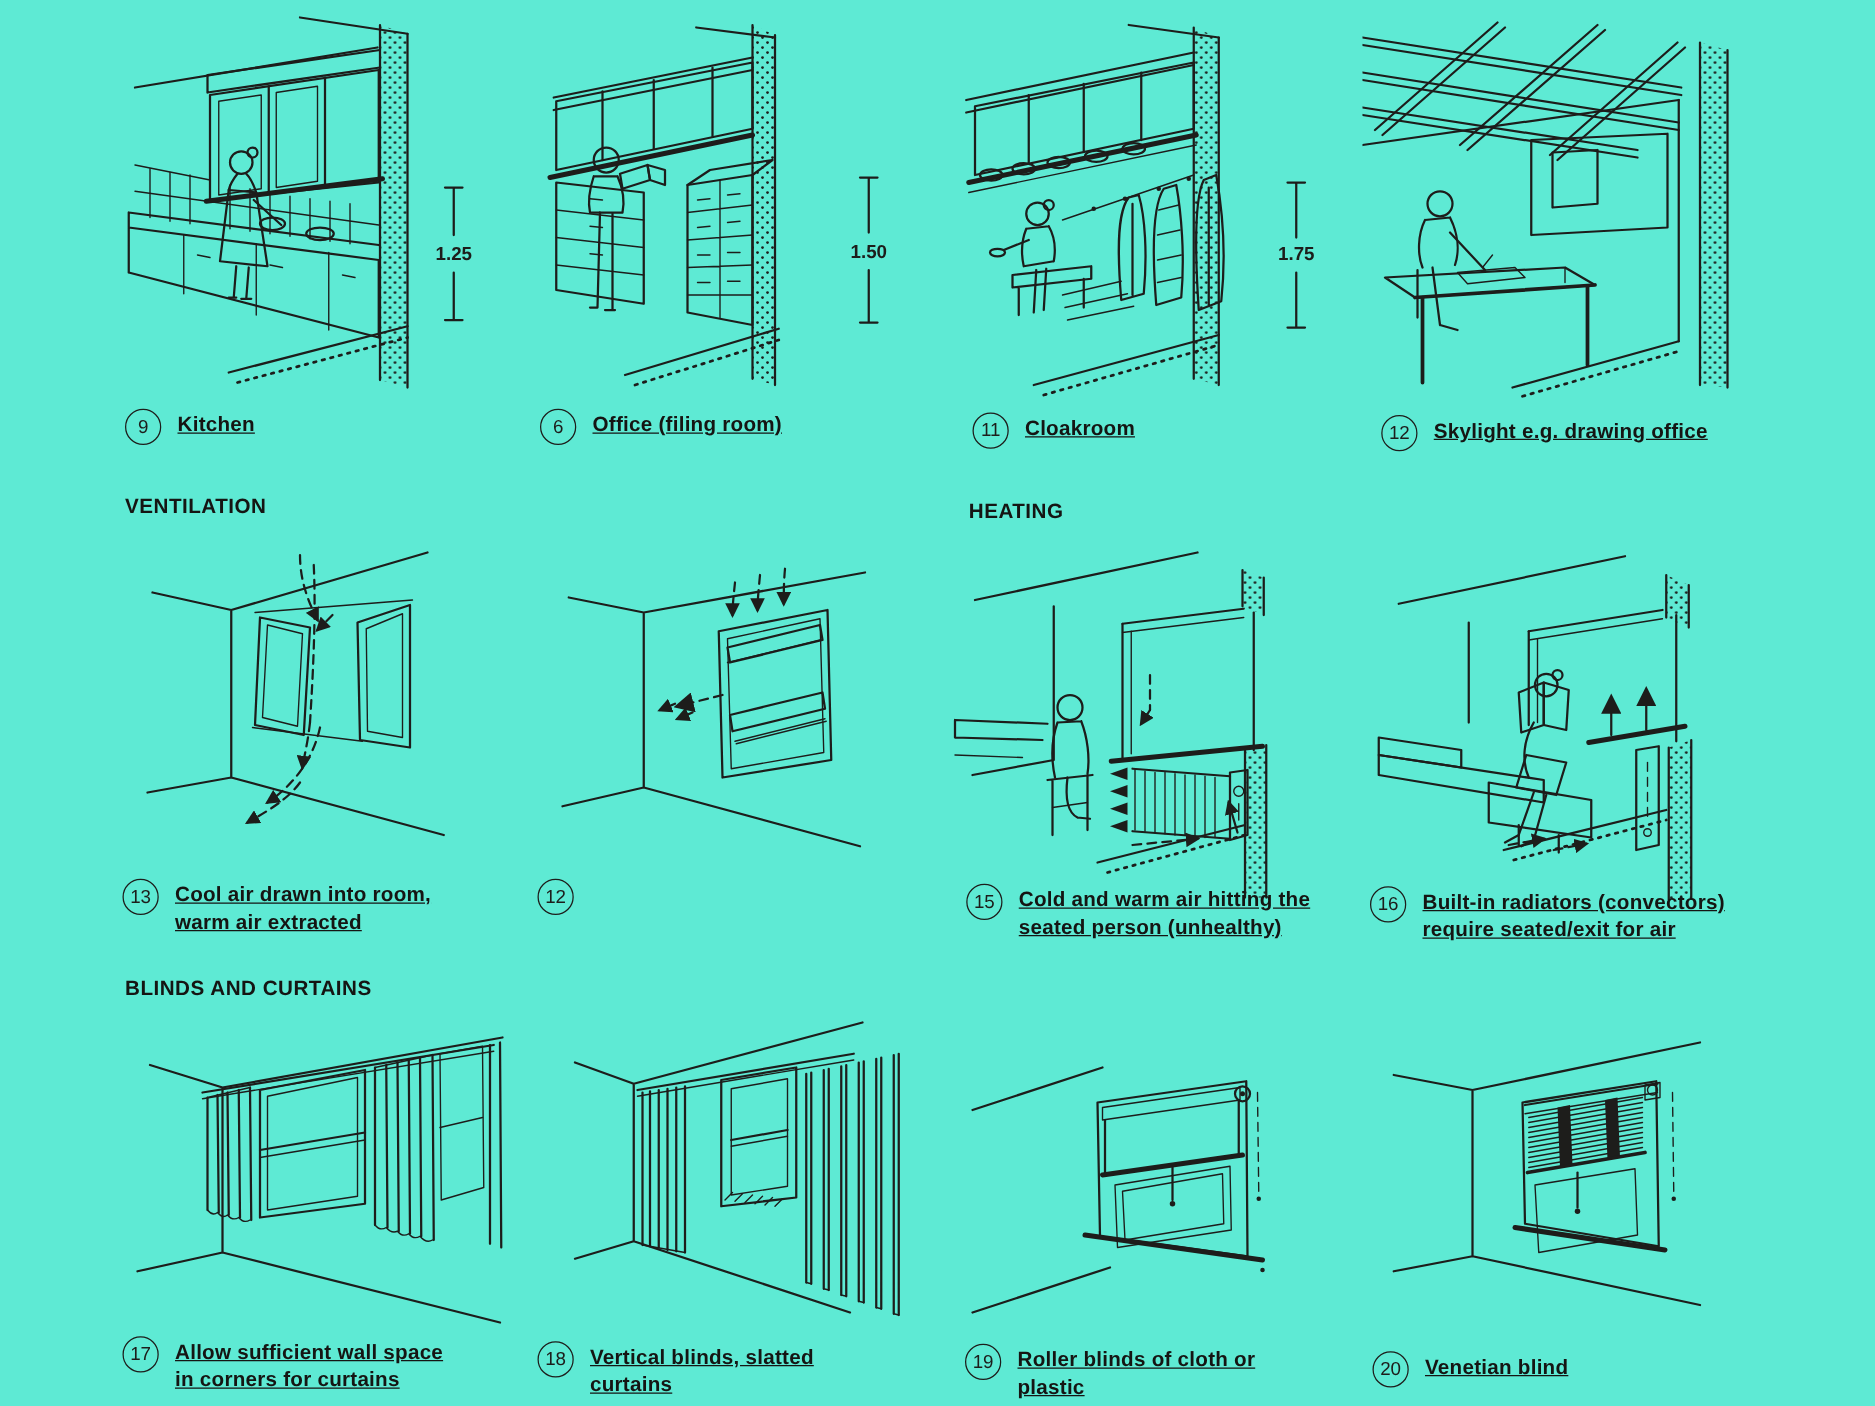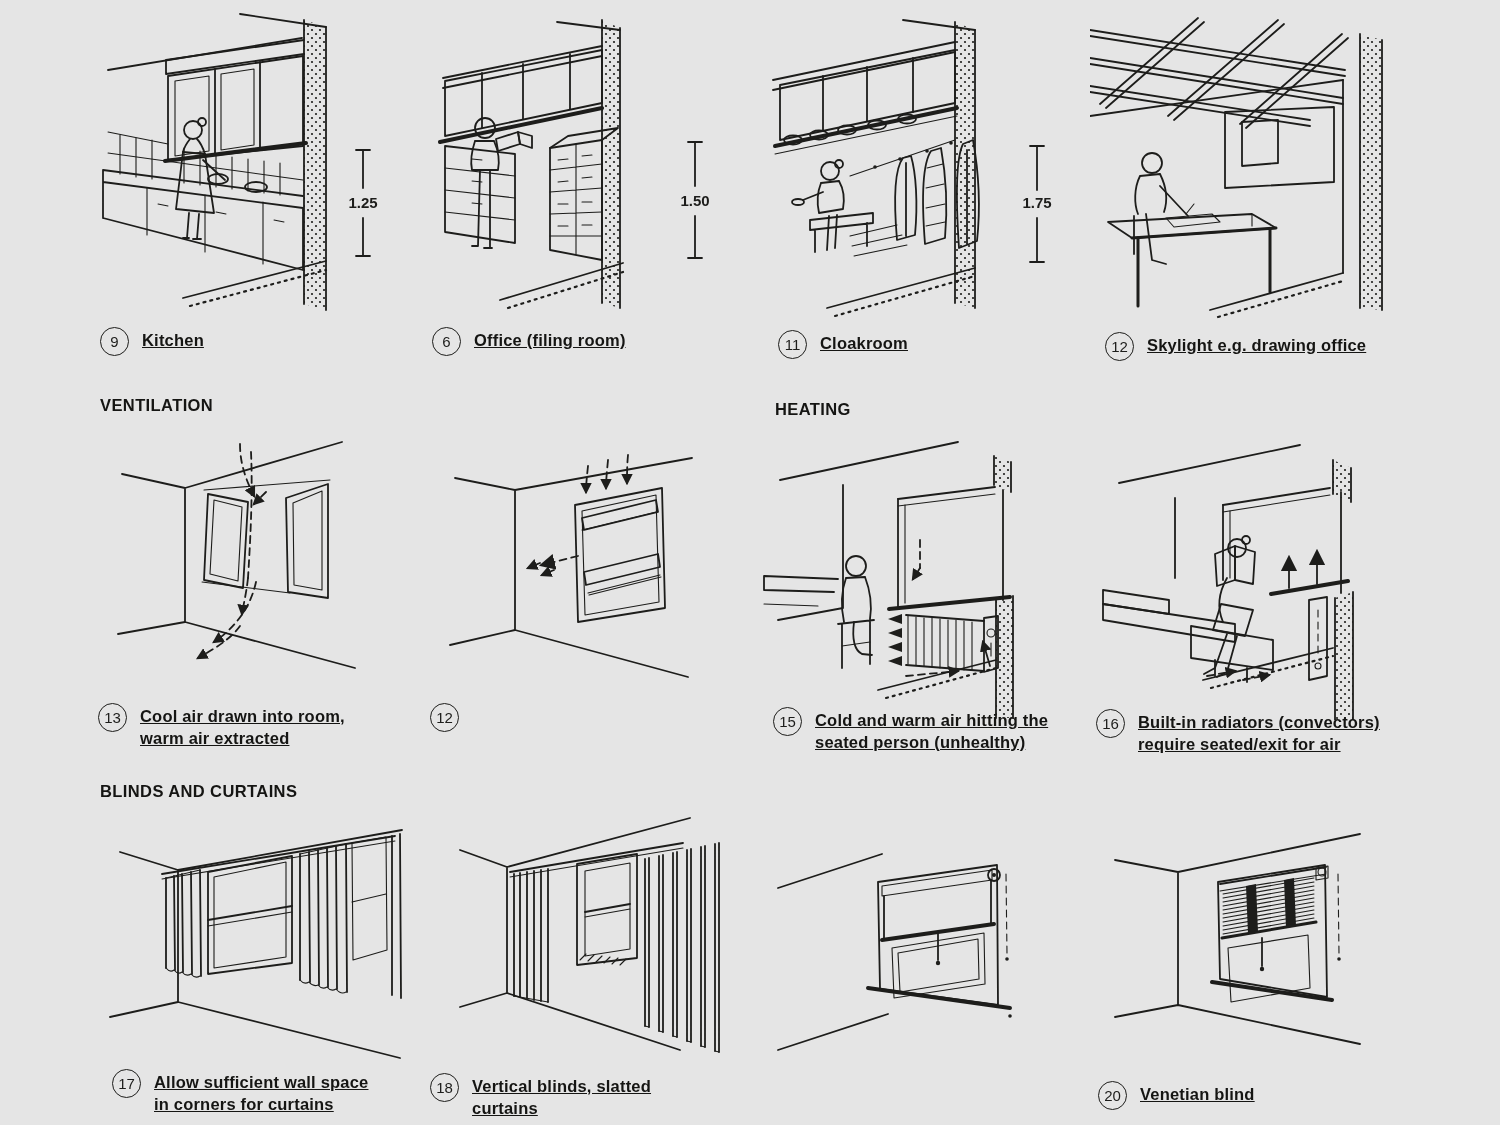--- a/index.html
+++ b/index.html
@@ -1,16 +1,16 @@
 <!DOCTYPE html>
 <html><head>
 <meta charset="utf-8">
 <style>
   html,body{margin:0;padding:0;background:#fbfbf9;}
-  .page{position:relative;width:1500px;height:1125px;background:#e5e5e5;overflow:hidden;
+  .page{position:relative;width:1500px;height:1125px;background:#5eead4;overflow:hidden;
         font-family:"Liberation Sans",sans-serif;color:#151513;}
   .fig{position:absolute;}
   .fig svg{display:block;width:100%;height:100%;}
   .ink{stroke:#1d1d1b;stroke-width:1.8;fill:none;stroke-linecap:round;stroke-linejoin:round;}
   .thin{stroke-width:1.1;}
   .thick{stroke-width:4;}
   .w3{stroke-width:3;}
   .dash{stroke-dasharray:7 5;}
   .dots{stroke-dasharray:2 5;stroke-width:2.2;}
   .fillink{fill:#1d1d1b;stroke:none;}
@@ -540,38 +540,47 @@
       <path d="M152,126 L152,154"></path>
           <circle class="fillink" cx="152" cy="157" r="2.2"></circle>
     </g>
     <g class="ink">
       <path class="dash thin" d="M228,62 L229,142"></path>
       <circle class="fillink" cx="229" cy="147" r="1.8"></circle>
     </g>
   </svg>
   </div>
 
-  <div class="cap" style="left:112px;top:1072px">
+  <div class="cap" style="left:98px;top:1072px">
     <span class="num">
         <span>17</span>
       </span>
     <span class="captext">
         <span class="l">Allow sufficient wall space</span>
         <span class="l">in corners for curtains</span>
       </span>
   </div>
   <div class="cap" style="left:430px;top:1076px">
     <span class="num">
         <span>18</span>
       </span>
     <span class="captext">
         <span class="l">Vertical blinds, slatted</span>
         <span class="l">curtains</span>
       </span>
   </div>
+  <div class="cap" style="left:772px;top:1078px">
+    <span class="num">
+        <span>19</span>
+      </span>
+    <span class="captext">
+        <span class="l">Roller blinds of cloth or</span>
+        <span class="l">plastic</span>
+      </span>
+  </div>
   <div class="cap" style="left:1098px;top:1084px">
     <span class="num">
         <span>20</span>
       </span>
     <span class="captext">
         <span class="l">Venetian blind</span>
         <span class="l"></span>
       </span>
   </div>
 

